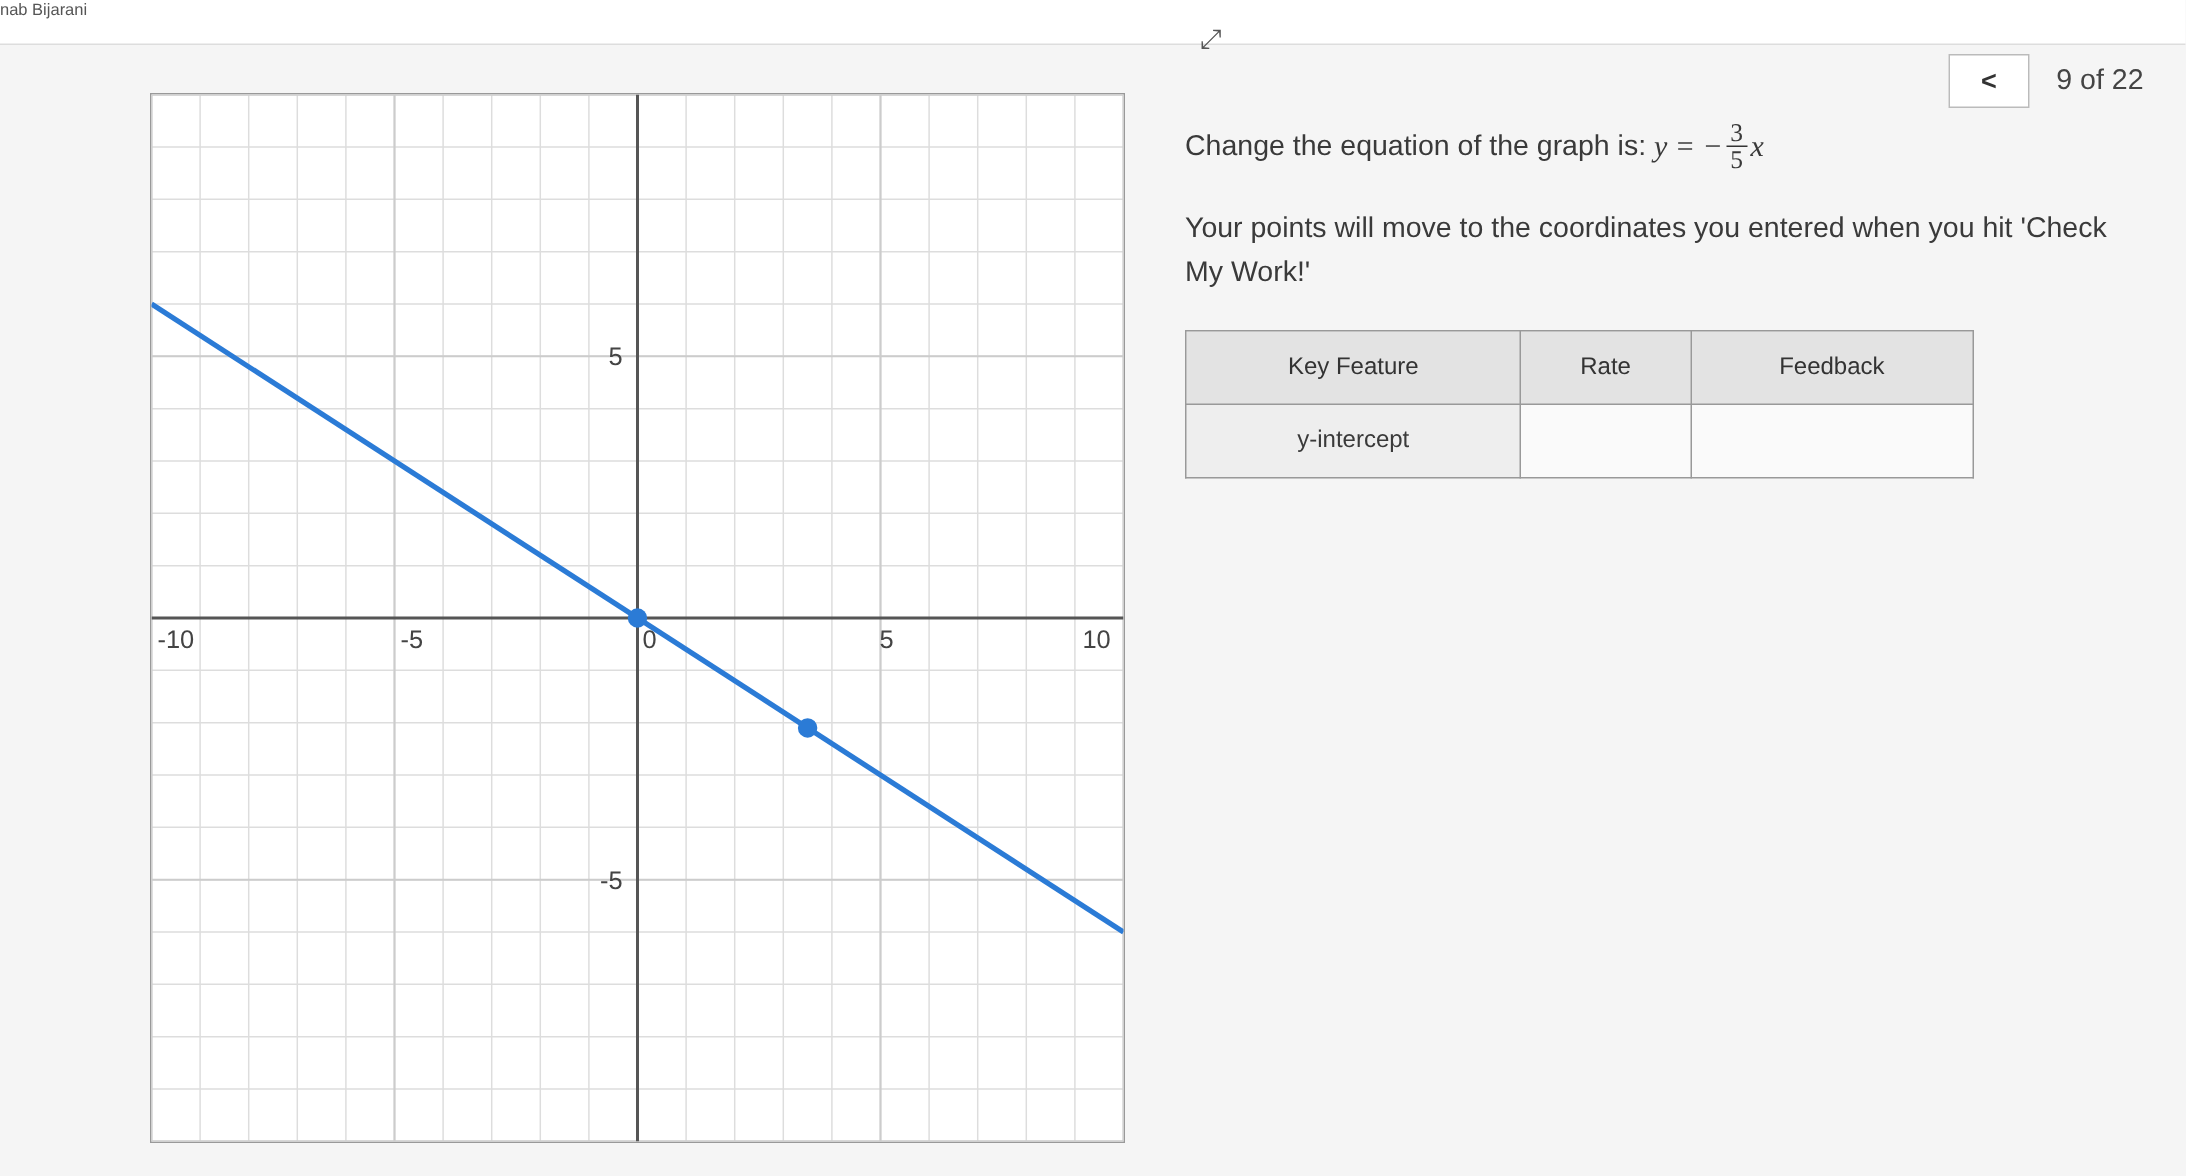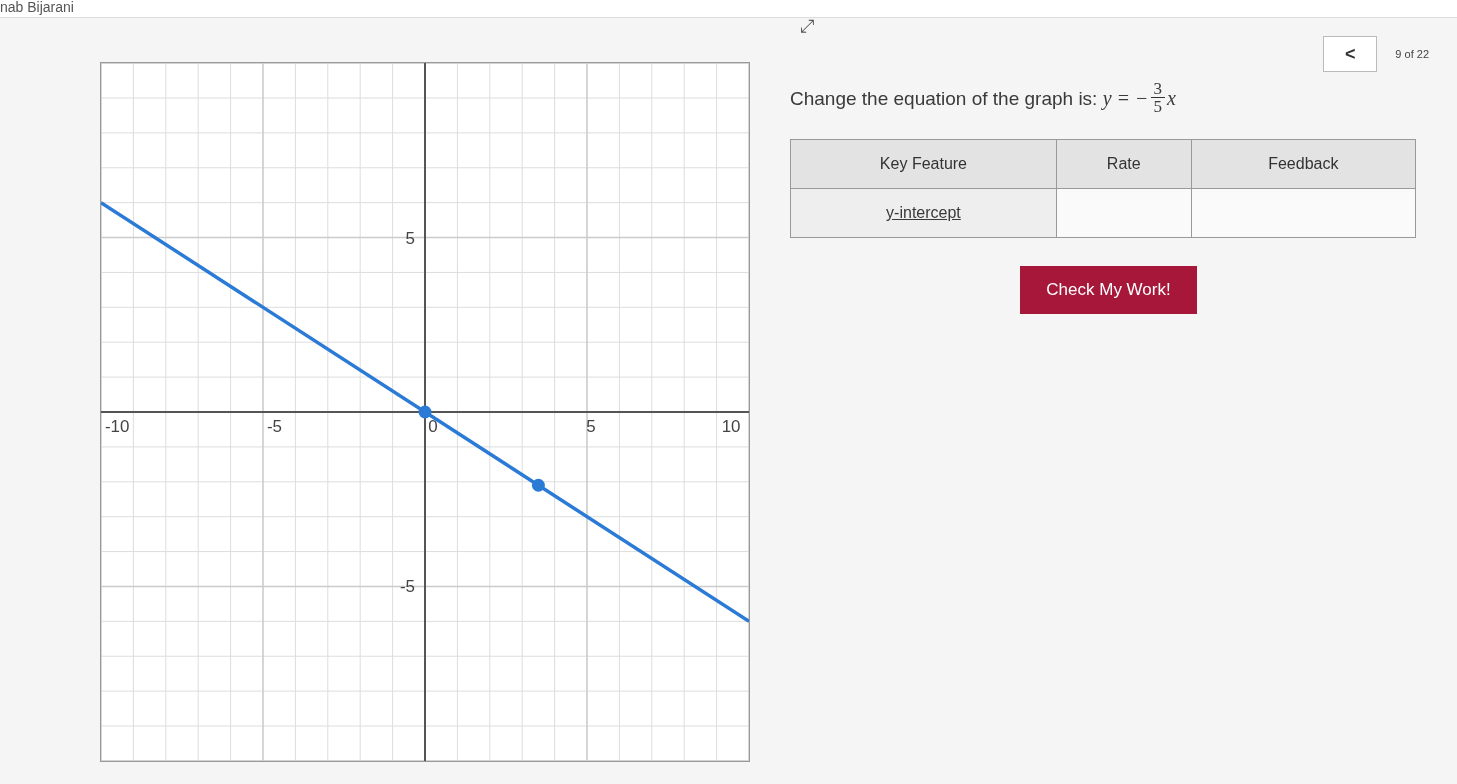--- a/index.html
+++ b/index.html
@@ -1,36 +1,36 @@
 <!DOCTYPE html>
 <html><head>
 <meta charset="utf-8">
 <style>
   * { box-sizing: border-box; margin: 0; padding: 0; }
   html, body { width: 1457px; height: 784px; font-family: Arial, Helvetica, sans-serif; background: #f5f5f5; color: #333; overflow: hidden; }
-  .top-strip { position: absolute; top: 0; left: 0; right: 0; height: 18px; background: #fff; border-bottom: 1px solid #ddd; font-size: 14px; color: #555; padding-left: 4px; line-height: 14px; }
+  .top-strip { position: absolute; top: 0; left: 0; right: 0; height: 30px; background: #fff; border-bottom: 1px solid #ddd; font-size: 11px; color: #555; padding-left: 4px; line-height: 14px; }
   .user-name { position: absolute; top: 0; left: 0; }
   .fs-icon { position: absolute; top: 16px; left: 800px; font-size: 18px; color: #555; cursor: pointer; }
   .pager { position: absolute; top: 36px; right: 10px; display: flex; align-items: center; gap: 0; }
   .pager-btn { width: 54px; height: 36px; border: 1px solid #bbb; background: #fff; font-size: 18px; font-weight: bold; color: #333; cursor: pointer; display:flex; align-items:center; justify-content:center;}
-  .pager-label { height: 36px; padding: 0 18px; font-size: 11px; color: #444; display:flex; align-items:center;}
+  .pager-label { height: 36px; padding: 0 18px; font-size: 19px; color: #444; display:flex; align-items:center;}
   .main { position: absolute; top: 60px; left: 0; right: 0; bottom: 0; display: flex; }
   .graph-wrap { width: 760px; padding: 2px 10px 10px 100px; }
   .graph { background: #fff; border: 1px solid #999; }
   .content { flex: 1; padding: 20px 30px 20px 30px; font-size: 19px; color: #3a3a3a; line-height: 1.5; }
   .content p { margin-bottom: 24px; }
   .eq-line { margin-bottom: 28px; }
   .frac-wrap { display:inline-flex; align-items:center; font-family: 'Times New Roman', serif; font-style: italic; font-size: 20px;}
   .frac { display:inline-flex; flex-direction:column; align-items:center; font-style:normal; font-size:17px; line-height:1; margin:0 2px;}
   .frac .num { border-bottom:1px solid #333; padding:0 3px;}
   .frac .den { padding:0 3px;}
-  table.kf { border-collapse: collapse; width: 626px; margin-top: 6px; }
+  table.kf { border-collapse: collapse; width: 526px; margin-top: 6px; }
   table.kf th, table.kf td { border: 1px solid #999; padding: 12px 10px; text-align: center; font-size: 16px; }
   table.kf th { background: #e3e3e3; font-weight: normal; color:#333;}
-  table.kf td.feat { background: #eee; text-decoration: underline; }
+  table.kf td.feat { background: #eee; }
   table.kf td.val, table.kf td.fb { background:#fafafa; }
   .check-btn { margin: 28px auto 0; display: block; background: #a6173a; color: #fff; border: none; padding: 14px 26px; font-size: 17px; cursor: pointer; }
 </style>
 </head>
 <body>
 
 <div class="top-strip">
   <span class="user-name">nab Bijarani</span>
 </div>
 
@@ -115,33 +115,33 @@
       <span>Change the equation of the graph is: </span>
       <span class="frac-wrap">
         <span>y = −</span>
         <span class="frac">
           <span class="num">3</span>
           <span class="den">5</span>
         </span>
         <span>x</span>
       </span>
     </p>
+    <p>Your points will move to the coordinates you entered when you hit 'Check  My Work!'</p>
 
     <table class="kf">
       <thead>
         <tr>
           <th>Key Feature</th>
           <th>Rate</th>
           <th>Feedback</th>
         </tr>
       </thead>
       <tbody>
         <tr>
           <td class="feat">y-intercept</td>
           <td class="val"></td>
           <td class="fb"></td>
         </tr>
       </tbody>
     </table>
 
-    <button class="check-btn">Check My Work!</button>
   </div>
 </div>
 
 </body></html>

